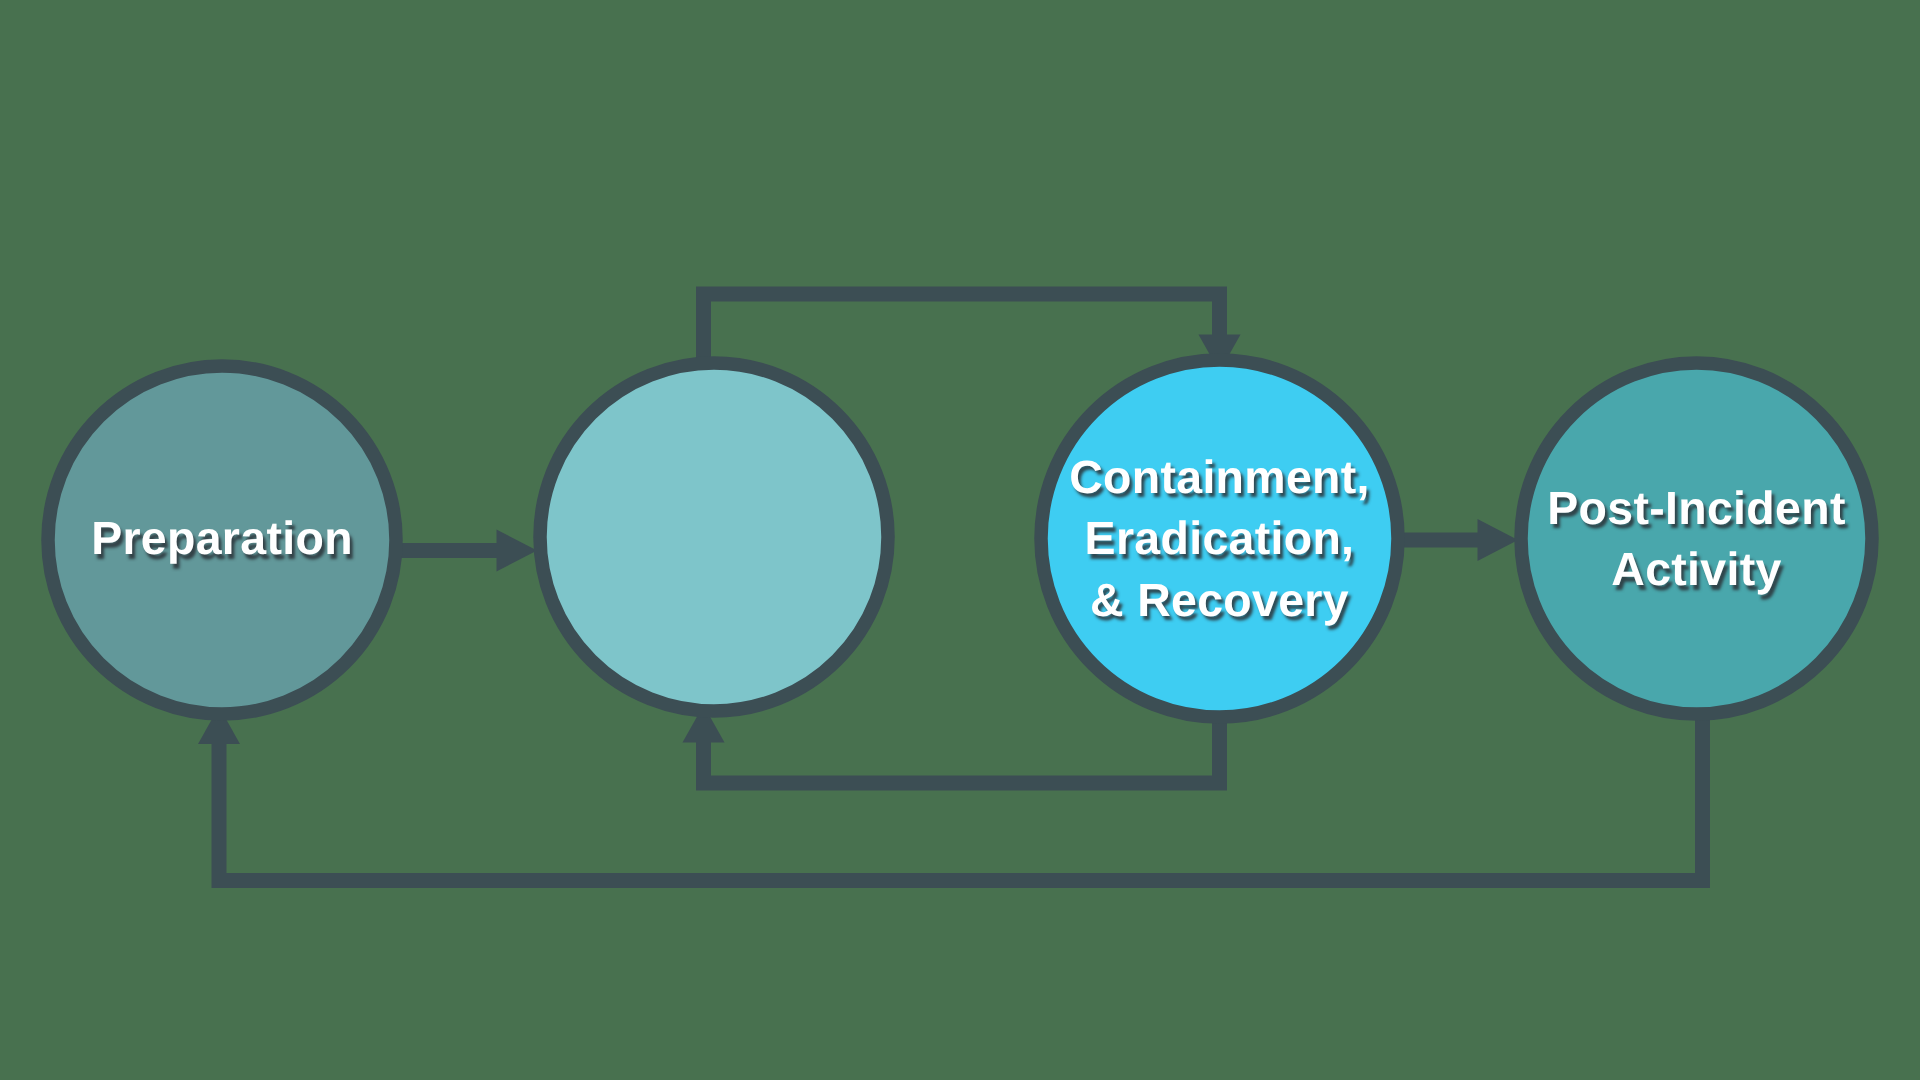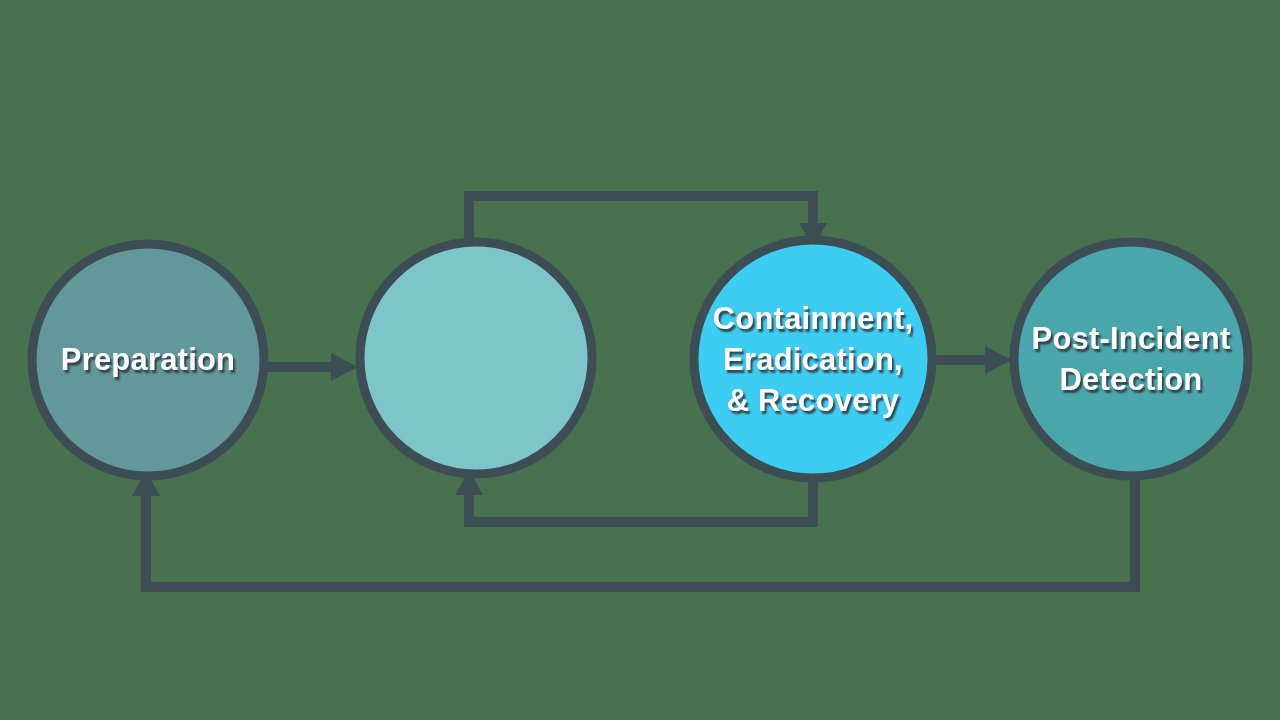--- a/index.html
+++ b/index.html
@@ -67,15 +67,15 @@
     <circle cx="476" cy="358" r="116" stroke-width="9" fill="#7ec5ca" stroke="#3c4e54"></circle>
     <circle cx="813" cy="359" r="119" stroke-width="9" fill="#3ecdf2" stroke="#3c4e54"></circle>
     <circle cx="1131" cy="359" r="117" stroke-width="9" fill="#49a7ac" stroke="#3c4e54"></circle>
   </svg>
 
   <div class="stage-label lbl-1">Preparation</div>
   <div class="stage-label lbl-3">Containment,
 Eradication,
 &amp; Recovery</div>
   <div class="stage-label lbl-4">Post-Incident
-Detection</div>
+Activity</div>
 
 </div>
 
 </body></html>

